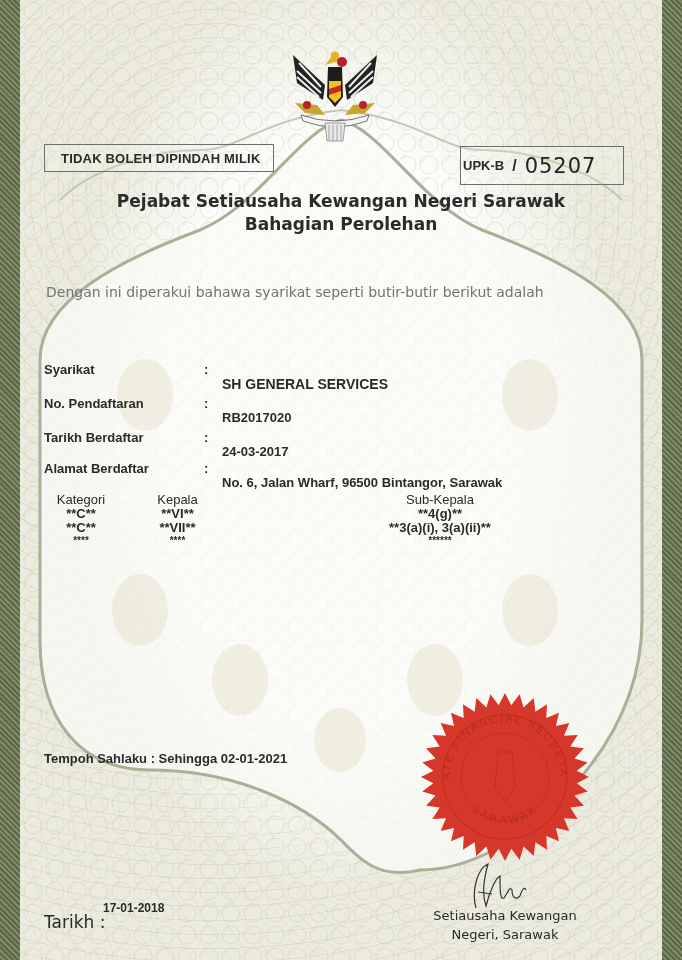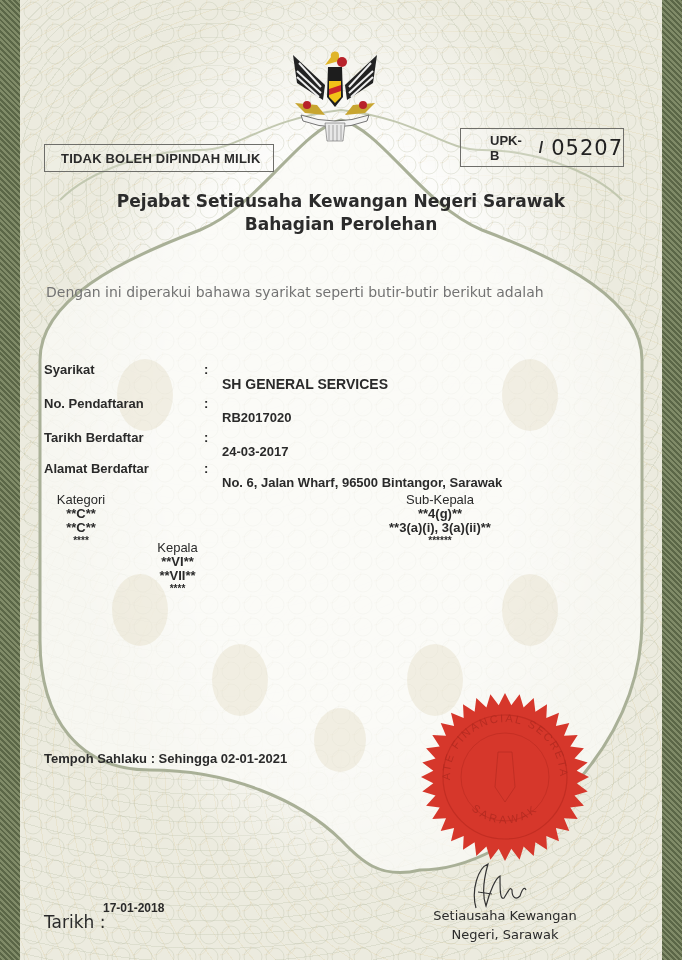--- a/index.html
+++ b/index.html
@@ -32,21 +32,21 @@
   svg.panel-svg { position:absolute; left:0; top:0; }
 
   .crest { position:absolute; left:285px; top:45px; width:100px; height:100px; }
 
   .box {
     position:absolute; border:1px solid #6e6e6a;
     font-weight:bold; color:#2a2a2a;
     background:rgba(255,255,255,0.15);
   }
   .box-left { left:44px; top:144px; width:230px; height:28px; line-height:28px; font-size:13px; padding-left:16px; box-sizing:border-box; letter-spacing:0.2px; }
-  .box-right { left:460px; top:128px; width:164px; height:39px; box-sizing:border-box; padding-left:29px; display:flex; align-items:center; gap:8px; }
+  .box-right { left:460px; top:146px; width:164px; height:39px; box-sizing:border-box; padding-left:2px; display:flex; align-items:center; gap:8px; }
   .box-right .prefix { font-size:13px; font-weight:bold; }
   .box-right .slash { font-size:16px; font-weight:bold; }
   .box-right .num { font-size:21px; font-weight:normal; letter-spacing:1px; font-family:"DejaVu Sans", sans-serif; color:#222; }
 
   .heading { position:absolute; left:0; width:682px; text-align:center; font-family:"DejaVu Sans", sans-serif; font-weight:bold; color:#2b2b2b; font-size:17px; }
   .h1 { top:191px; }
   .h2 { top:214px; }
   .h3 { top:237px; }
 
   .intro { position:absolute; left:46px; top:282px; width:600px; font-family:"DejaVu Sans", sans-serif; font-size:14px; color:#737373; line-height:20px; }
@@ -59,21 +59,21 @@
   .f1 { top:362px; } .f1 .value { font-size:14px; }
   .f2 { top:396px; }
   .f3 { top:430px; }
   .f4 { top:461px; }
 
   .col { position:absolute; top:493px; text-align:center; font-size:13px; color:#2a2a2a; }
   .col .hd { font-weight:normal; line-height:14px; }
   .col .row { font-weight:bold; line-height:14px; }
   .col .row.stars { font-size:10px; line-height:11px; }
   .c1 { left:46px; width:70px; }
-  .c2 { left:140px; width:75px;margin-top:48px; }
+  .c2 { left:140px; width:75px; }
   .c3 { left:340px; width:200px; }
 
   .validity { position:absolute; left:44px; top:751px; font-size:13px; font-weight:bold; color:#2a2a2a; }
 
   .seal { position:absolute; left:420px; top:692px; width:170px; height:170px; }
 
   .signature { position:absolute; left:456px; top:860px; width:90px; height:50px; }
 
   .date-val { position:absolute; left:103px; top:901px; font-size:12px; font-weight:bold; color:#2a2a2a; }
   .date-lbl { position:absolute; left:44px; top:912px; font-family:"DejaVu Sans", sans-serif; font-size:17px; color:#2a2a2a; }

